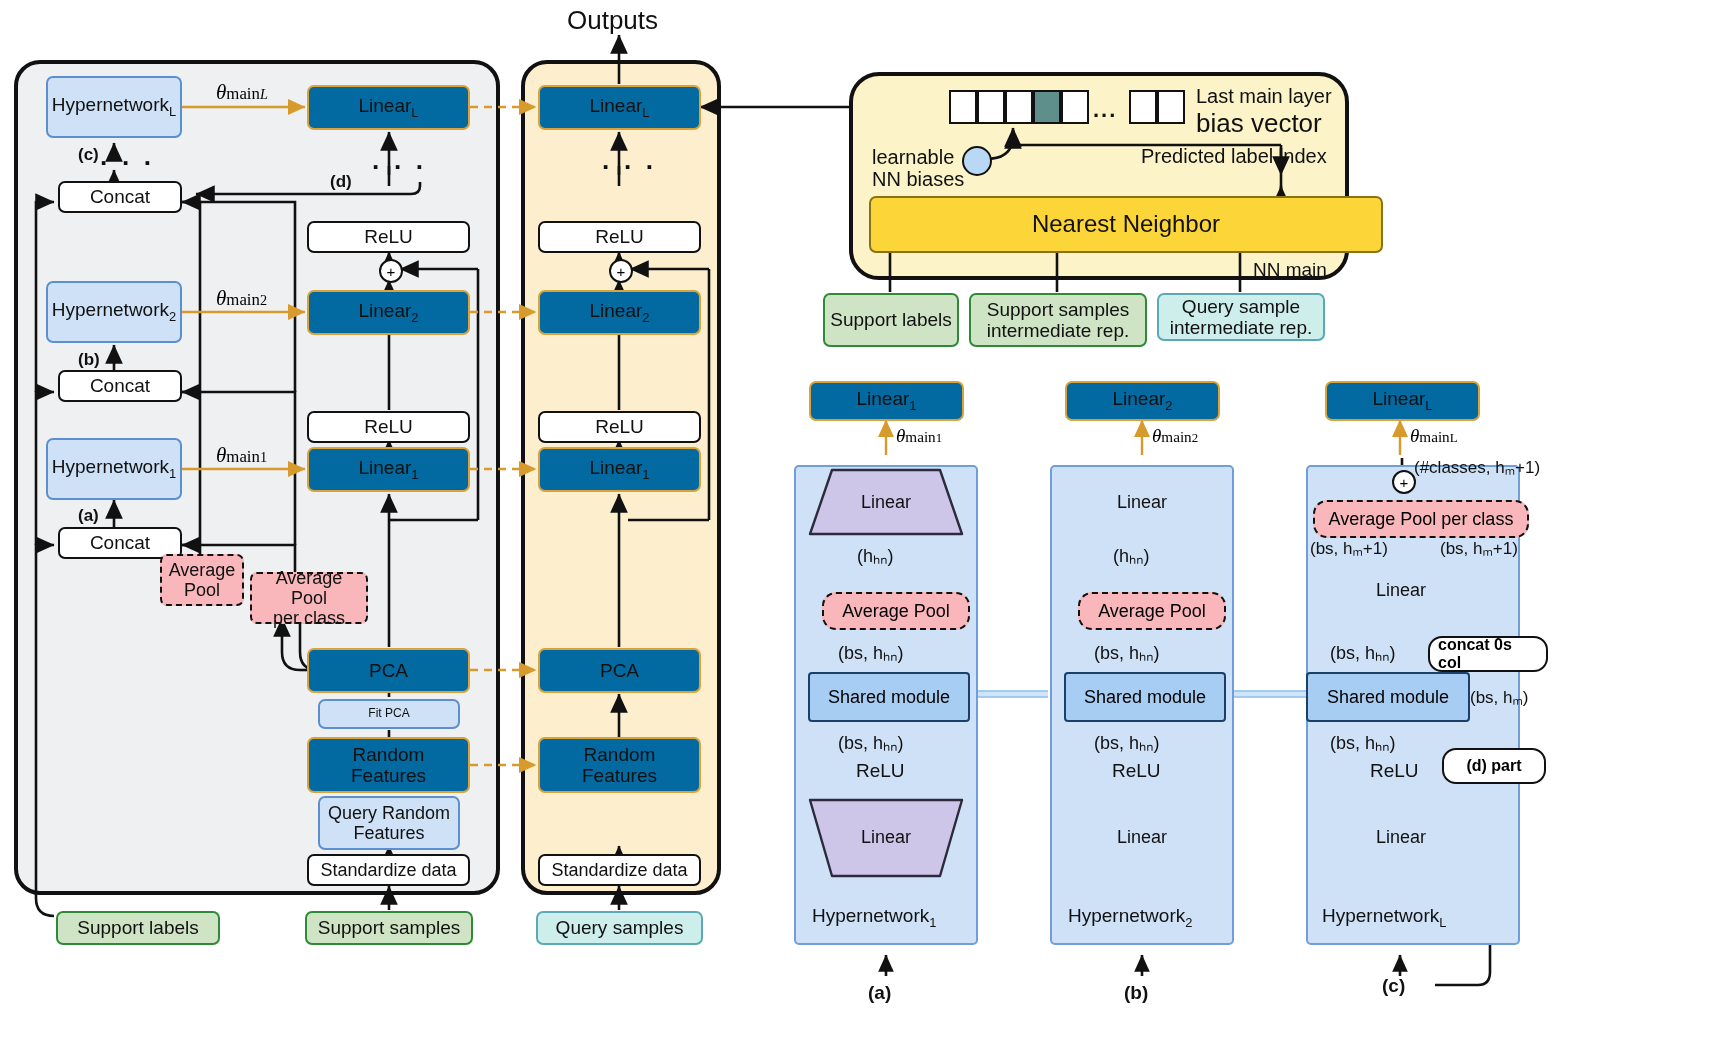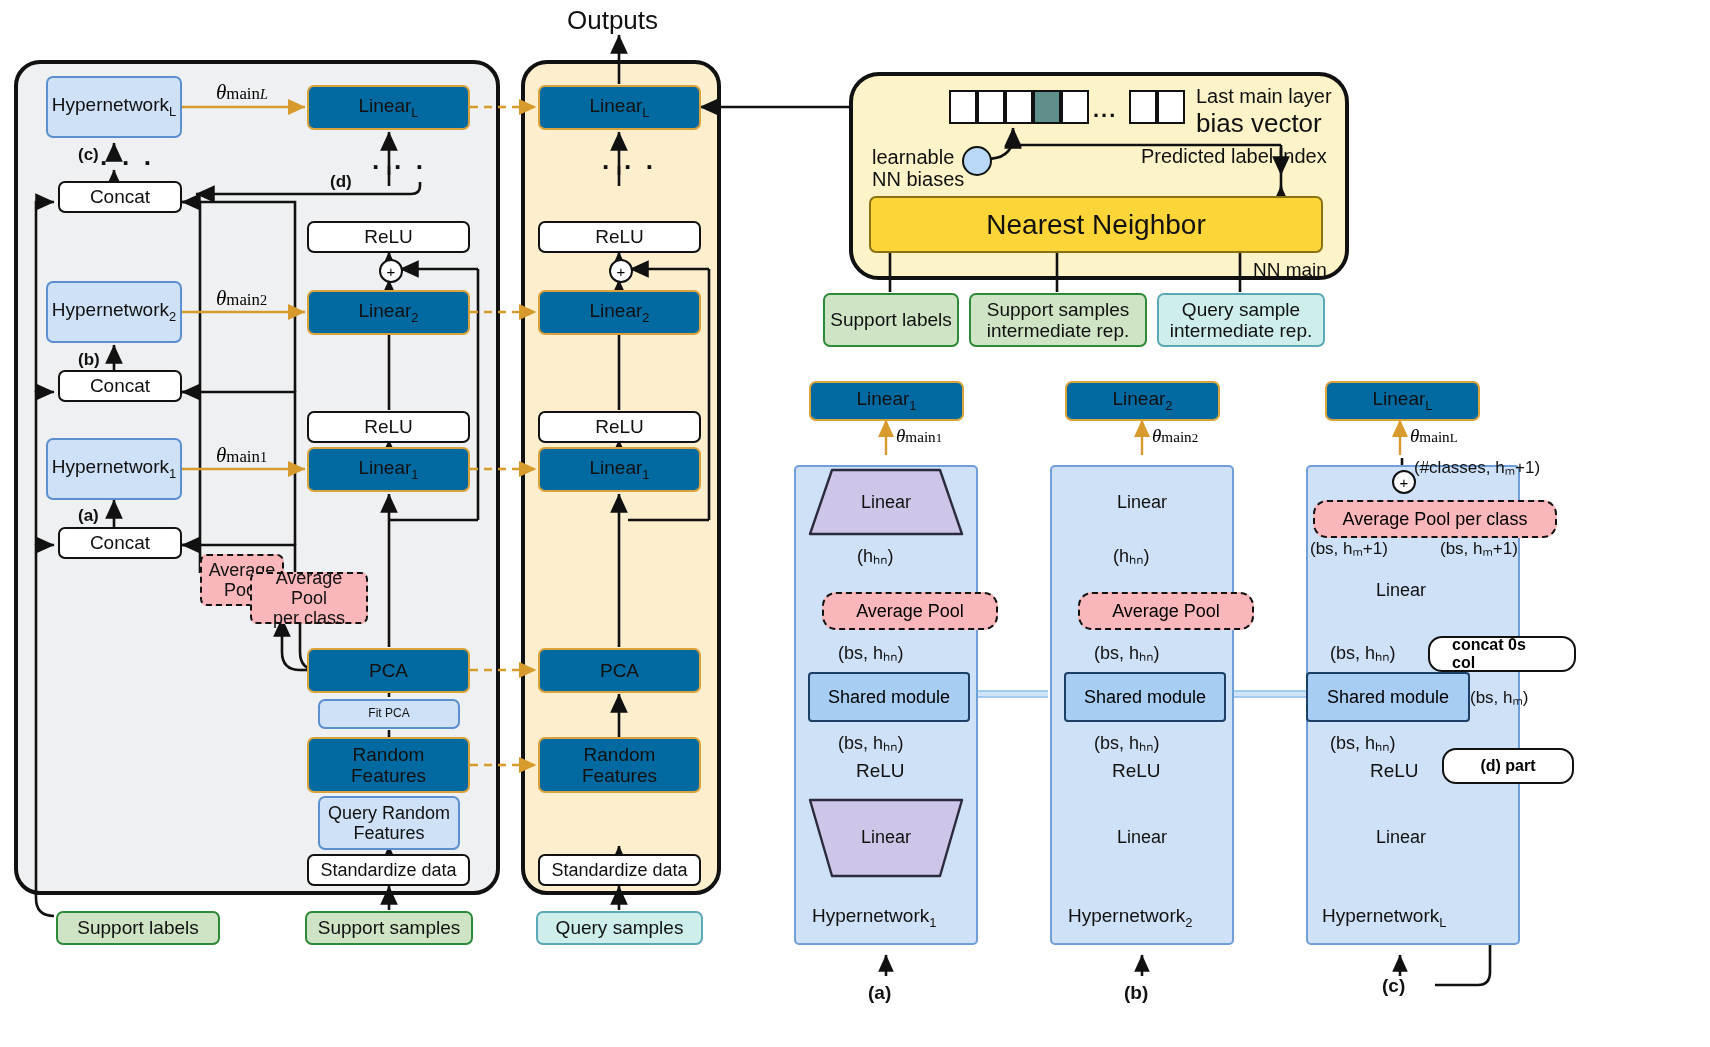--- a/index.html
+++ b/index.html
@@ -42,21 +42,21 @@
   .dots{position:absolute;font-size:26px;letter-spacing:3px;color:#111;font-weight:bold;}
 
   .cell{position:absolute;border:2.2px solid #111;background:#fff;box-sizing:border-box;}
   .cell.sel{background:#5f8f8a;}
 
   .circ{position:absolute;border-radius:50%;background:#b9d8f5;border:2px solid #111;}
   .trapw{position:absolute;display:flex;align-items:center;justify-content:center;
           font-size:18px;color:#111;}
   .outputs{position:absolute;font-size:26px;color:#111;}
   .pill{position:absolute;border:2.4px solid #111;border-radius:14px;background:#fff;
-        font-size:17px;font-weight:bold;display:flex;align-items:center;justify-content:center;padding:2px 22px;}
+        font-size:17px;font-weight:bold;display:flex;align-items:center;justify-content:center;padding:2px 8px;}
   .pillpink{background:#f9b7bb;border-style:dashed;}
   .sharedmod{position:absolute;background:#a8cdf2;border:2.2px solid #1b3f66;border-radius:4px;
              display:flex;align-items:center;justify-content:center;font-size:18px;font-weight:normal;}
 </style>
 </head>
 <body>
 
 <div id="stage">
 
   <div class="outputs" style="left:567px;top:5px;">Outputs</div>
@@ -284,21 +284,21 @@
   </div>
   <div class="abs node orange" style="left:307px;top:447px;width:163px;height:45px;">
     <span><span>Linear</span><sub>1</sub></span>
   </div>
 
   <div class="lbl b" style="left:78px;top:506px;font-size:17px;">(a)</div>
   <div class="abs node white" style="left:58px;top:527px;width:124px;height:32px;">
     <span>Concat</span>
   </div>
 
-  <div class="abs node pink" style="left:160px;top:554px;width:84px;height:52px;flex-direction:column;font-size:18px;margin-left:40px;">
+  <div class="abs node pink" style="left:160px;top:554px;width:84px;height:52px;flex-direction:column;font-size:18px;">
     <span>Average</span>
     <span>Pool</span>
   </div>
   <div class="abs node pink" style="left:250px;top:572px;width:118px;height:52px;flex-direction:column;font-size:18px;">
     <span>Average Pool</span>
     <span>per class</span>
   </div>
 
   <div class="abs node orange" style="left:307px;top:648px;width:163px;height:45px;">
     <span>PCA</span>
@@ -367,33 +367,33 @@
 
   <div class="lbl" style="left:1196px;top:85px;font-size:20px;">Last main layer</div>
   <div class="lbl" style="left:1196px;top:108px;font-size:26px;">bias vector</div>
 
   <div class="lbl" style="left:872px;top:146px;font-size:20px;">learnable</div>
   <div class="lbl" style="left:872px;top:168px;font-size:20px;">NN biases</div>
   <div class="circ" style="left:962px;top:146px;width:26px;height:26px;"></div>
 
   <div class="lbl" style="left:1141px;top:145px;font-size:20px;">Predicted label index</div>
 
-  <div class="abs node yellow" style="left:869px;top:196px;width:454px;height:57px;font-size:28px;">
+  <div class="abs node yellow" style="left:869px;top:196px;width:514px;height:57px;font-size:24px;">
     <span>Nearest Neighbor</span>
   </div>
   <div class="lbl" style="left:1253px;top:259px;font-size:19px;">NN main</div>
 
   <div class="abs node green" style="left:823px;top:293px;width:136px;height:54px;font-size:19px;">
     <span>Support labels</span>
   </div>
   <div class="abs node green" style="left:969px;top:293px;width:178px;height:54px;flex-direction:column;font-size:19px;">
     <span>Support samples</span>
     <span>intermediate rep.</span>
   </div>
-  <div class="abs node cyan" style="left:1157px;top:293px;width:168px;height:54px;flex-direction:column;font-size:19px;">
+  <div class="abs node cyan" style="left:1157px;top:293px;width:168px;height:48px;flex-direction:column;font-size:19px;">
     <span>Query sample</span>
     <span>intermediate rep.</span>
   </div>
 
   <div class="abs node orange" style="left:809px;top:381px;width:155px;height:40px;">
     <span><span>Linear</span><sub>1</sub></span>
   </div>
   <div class="theta" style="position:absolute;left:896px;top:425px;font-size:19px;">
     <i>θ</i><span class="mn">main<span style="font-size:.85em"><span>1</span></span></span>
   </div>

